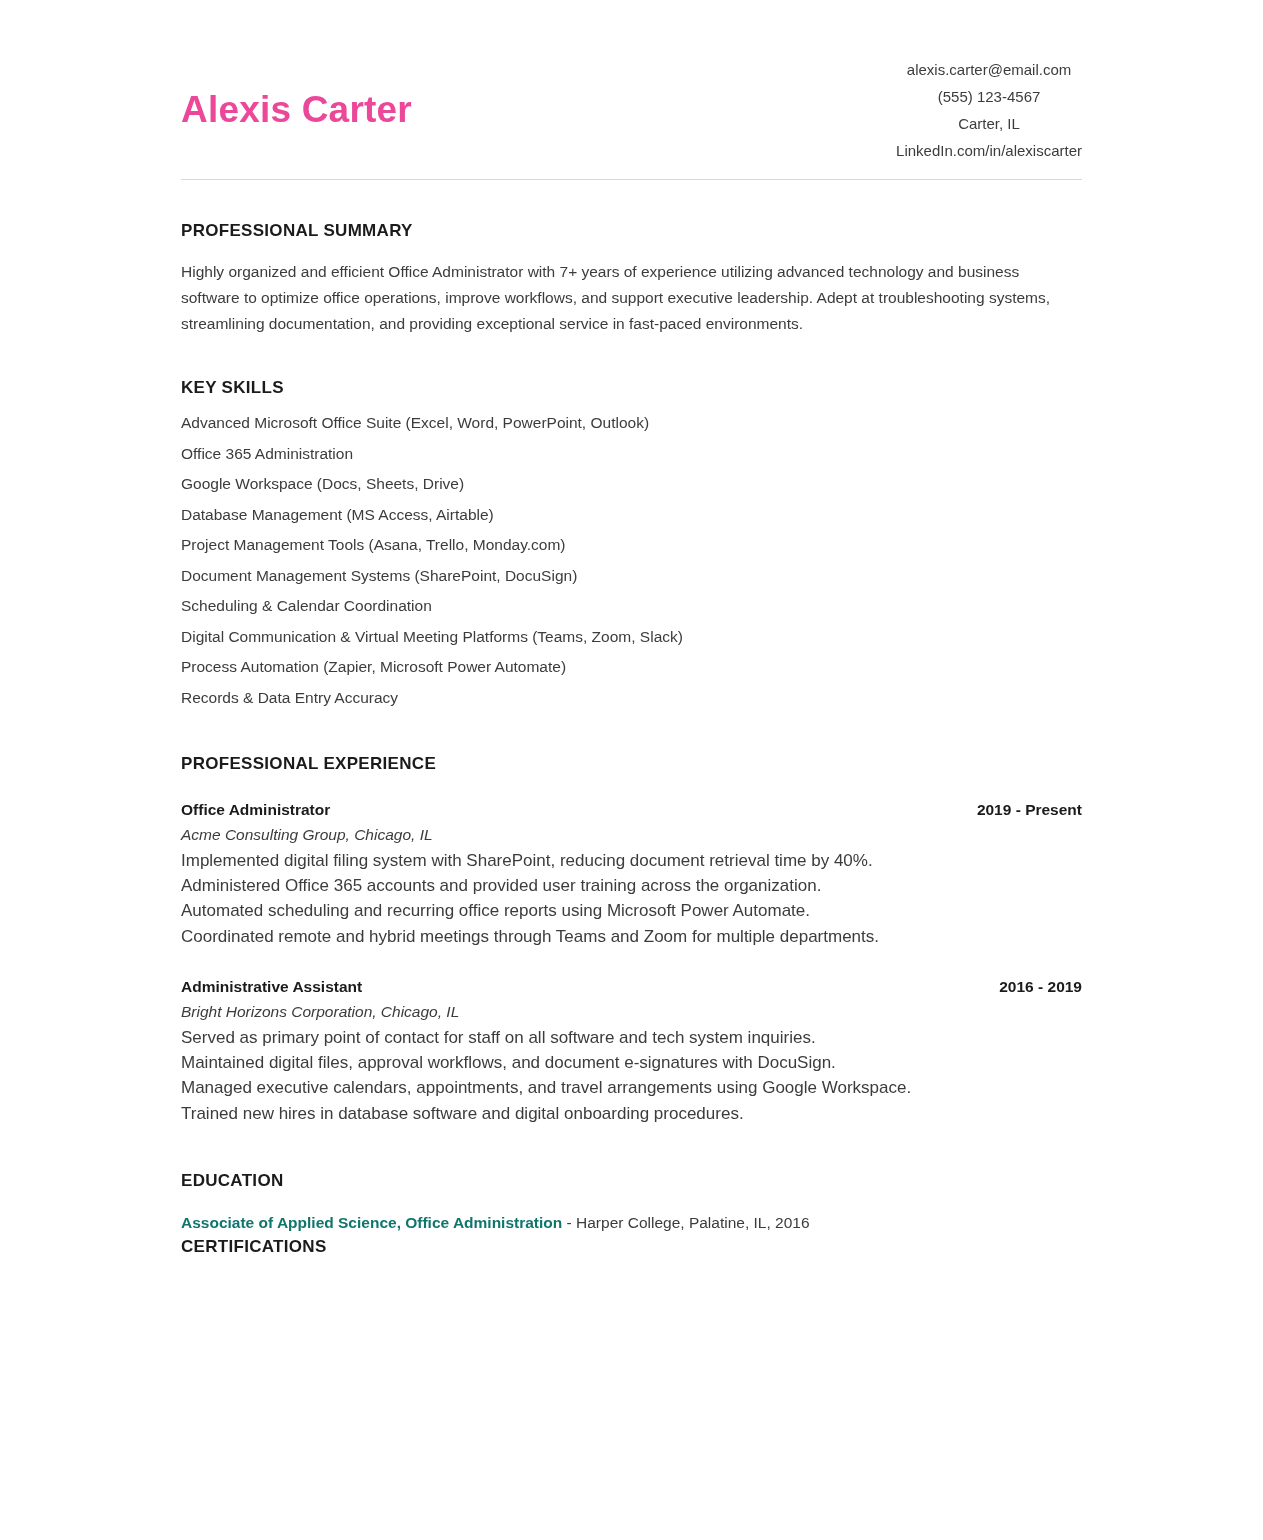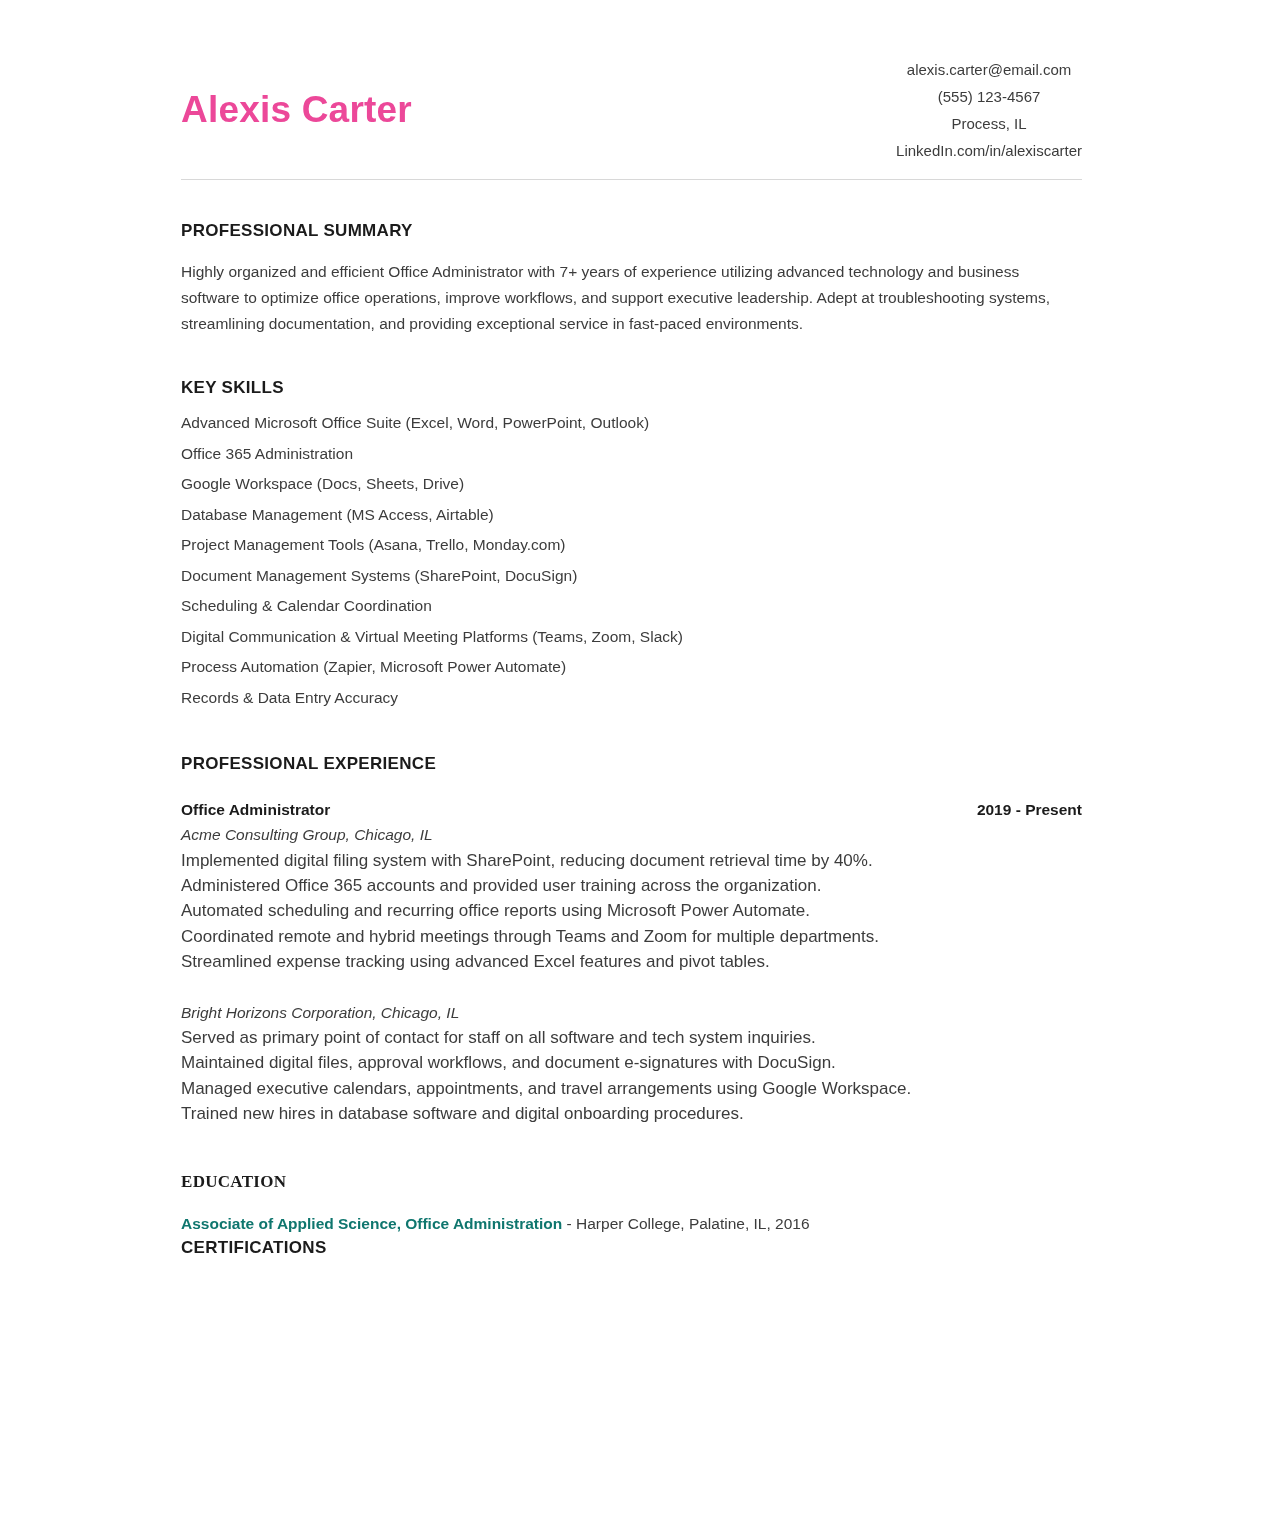--- a/index.html
+++ b/index.html
@@ -94,35 +94,35 @@
   .education-line {
     margin-top: 18px;
     font-size: 15.5px;
     line-height: 25px;
     color: #3c3c3c;
   }
   .education-line .degree {
     font-weight: 700;
     color: #0f766e;
   }
-  .mt-education { margin-top: 43px; font-family: Liberation Serif, serif; }
+  .mt-education { margin-top: 43px; }
   .mt-certifications { }
 </style>
 </head>
 <body>
 
 <div class="page">
   <div class="content">
 
     <div class="header-row">
       <div class="name">Alexis Carter</div>
       <div class="contact-block">
         <div>alexis.carter@email.com</div>
         <div>(555) 123-4567</div>
-        <div>Process, IL</div>
+        <div>Carter, IL</div>
         <div>LinkedIn.com/in/alexiscarter</div>
       </div>
     </div>
     <hr class="header-divider">
 
     <section>
       <h2 class="section-heading mt-section">PROFESSIONAL SUMMARY</h2>
       <p class="summary-text">Highly organized and efficient Office Administrator with 7+ years of experience utilizing advanced technology and business software to optimize office operations, improve workflows, and support executive leadership. Adept at troubleshooting systems, streamlining documentation, and providing exceptional service in fast-paced environments.</p>
     </section>
 
@@ -149,25 +149,28 @@
         <div class="job-header">
           <span class="job-title">Office Administrator</span>
           <span class="job-dates">2019 - Present</span>
         </div>
         <div class="job-company">Acme Consulting Group, Chicago, IL</div>
         <div class="job-bullets">
           <div class="bullet">Implemented digital filing system with SharePoint, reducing document retrieval time by 40%.</div>
           <div class="bullet">Administered Office 365 accounts and provided user training across the organization.</div>
           <div class="bullet">Automated scheduling and recurring office reports using Microsoft Power Automate.</div>
           <div class="bullet">Coordinated remote and hybrid meetings through Teams and Zoom for multiple departments.</div>
-          <div class="bullet">Streamlined expense tracking using advanced Excel features and pivot tables.</div>
         </div>
       </div>
 
       <div class="job">
+        <div class="job-header">
+          <span class="job-title">Administrative Assistant</span>
+          <span class="job-dates">2016 - 2019</span>
+        </div>
         <div class="job-company">Bright Horizons Corporation, Chicago, IL</div>
         <div class="job-bullets">
           <div class="bullet">Served as primary point of contact for staff on all software and tech system inquiries.</div>
           <div class="bullet">Maintained digital files, approval workflows, and document e-signatures with DocuSign.</div>
           <div class="bullet">Managed executive calendars, appointments, and travel arrangements using Google Workspace.</div>
           <div class="bullet">Trained new hires in database software and digital onboarding procedures.</div>
         </div>
       </div>
     </section>
 

